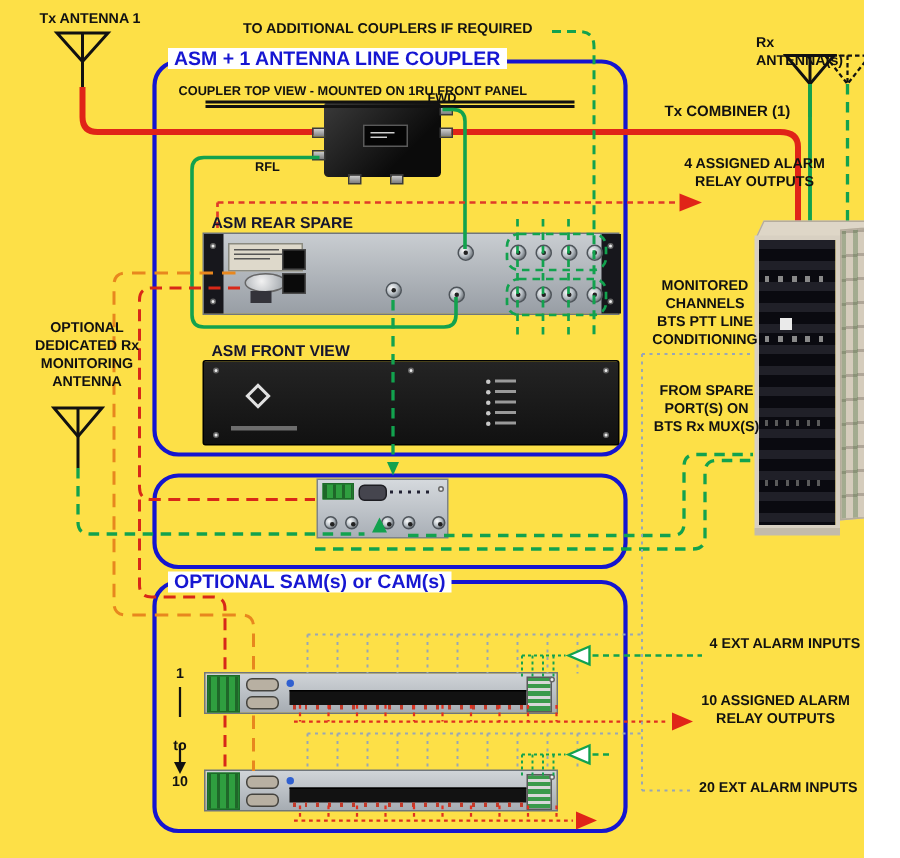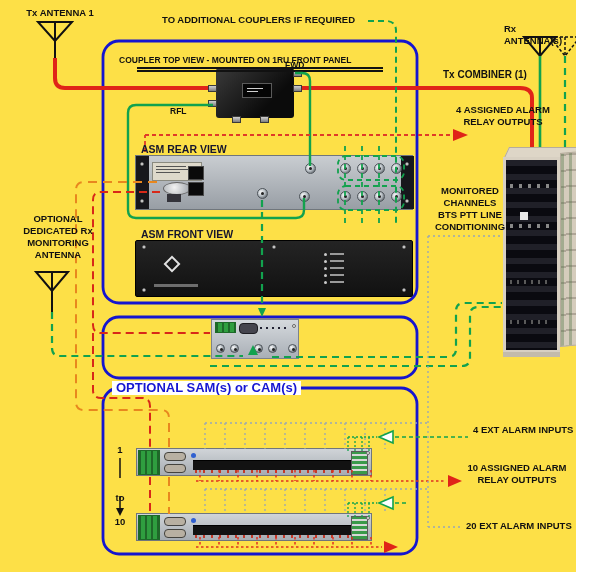--- a/index.html
+++ b/index.html
@@ -312,37 +312,41 @@
     <g stroke="#12a24e" fill="none" stroke-width="1.3" stroke-dasharray="2,2">
       <path d="M348,503 V517 M355,503 V517 M362,503 V517 M369,503 V517"></path>
         <path d="M348,503 H377"></path>
     </g>
     <polygon points="379,503 393,497 393,509" fill="#fff" stroke="#12a24e" stroke-width="1.6"></polygon>
     <path d="M395,503 H407" stroke="#12a24e" fill="none" stroke-width="1.6" stroke-dasharray="4,3"></path>
   </svg>
 
   <div class="lbl center" style="left:18px;top:7px;width:84px">Tx ANTENNA 1</div>
   <div class="lbl" style="left:162px;top:14px">TO ADDITIONAL COUPLERS IF REQUIRED</div>
+  <div class="lbl blue" style="left:112px;top:32px">ASM + 1 ANTENNA LINE COUPLER</div>
   <div class="lbl small" style="left:119px;top:55px">COUPLER TOP VIEW - MOUNTED ON 1RU FRONT PANEL</div>
   <div class="lbl small" style="left:285px;top:60px">FWD</div>
   <div class="lbl small" style="left:170px;top:106px">RFL</div>
   <div class="lbl" style="left:443px;top:69px;font-size:10px">Tx COMBINER (1)</div>
   <div class="lbl center" style="left:438px;top:104px;width:130px">4 ASSIGNED ALARM
 RELAY OUTPUTS</div>
   <div class="lbl" style="left:504px;top:23px">Rx ANTENNA(s)</div>
-  <div class="lbl dark" style="left:141px;top:143px">ASM REAR VIEW</div>
+  <div class="lbl dark" style="left:141px;top:143px">ASM REAR SPARE</div>
   <div class="lbl dark" style="left:141px;top:228px">ASM FRONT VIEW</div>
   <div class="lbl center" style="left:4px;top:213px;width:108px">OPTIONAL
 DEDICATED Rx
 MONITORING
 ANTENNA</div>
   <div class="lbl center" style="left:426px;top:185px;width:88px">MONITORED
 CHANNELS
 BTS PTT LINE
 CONDITIONING</div>
+  <div class="lbl center" style="left:430px;top:255px;width:82px">FROM SPARE
+PORT(S) ON
+BTS Rx MUX(S)</div>
   <div class="lbl blue" style="left:112px;top:381px">OPTIONAL SAM(s) or CAM(s)</div>
   <div class="lbl center" style="left:113px;top:444px;width:14px">1</div>
   <div class="lbl center" style="left:111px;top:492px;width:18px">to</div>
   <div class="lbl center" style="left:110px;top:516px;width:20px">10</div>
   <div class="lbl" style="left:473px;top:424px">4 EXT ALARM INPUTS</div>
   <div class="lbl center" style="left:462px;top:462px;width:110px">10 ASSIGNED ALARM
 RELAY OUTPUTS</div>
   <div class="lbl" style="left:466px;top:520px">20 EXT ALARM INPUTS</div>
 
 </div>

